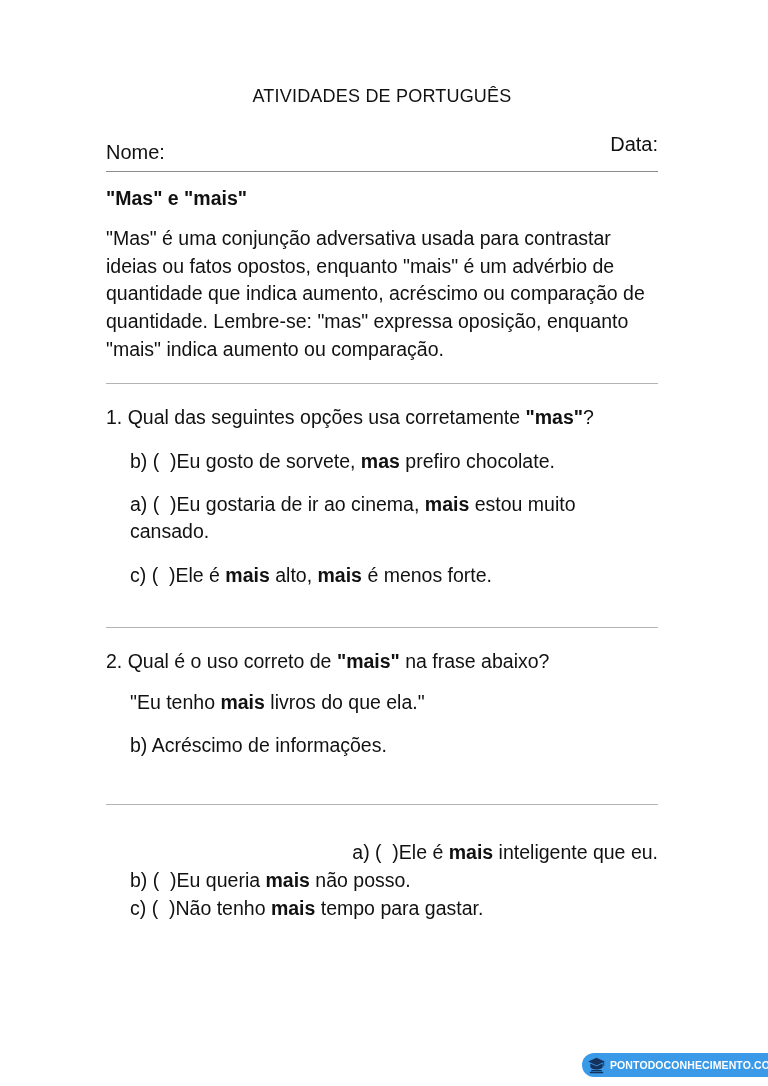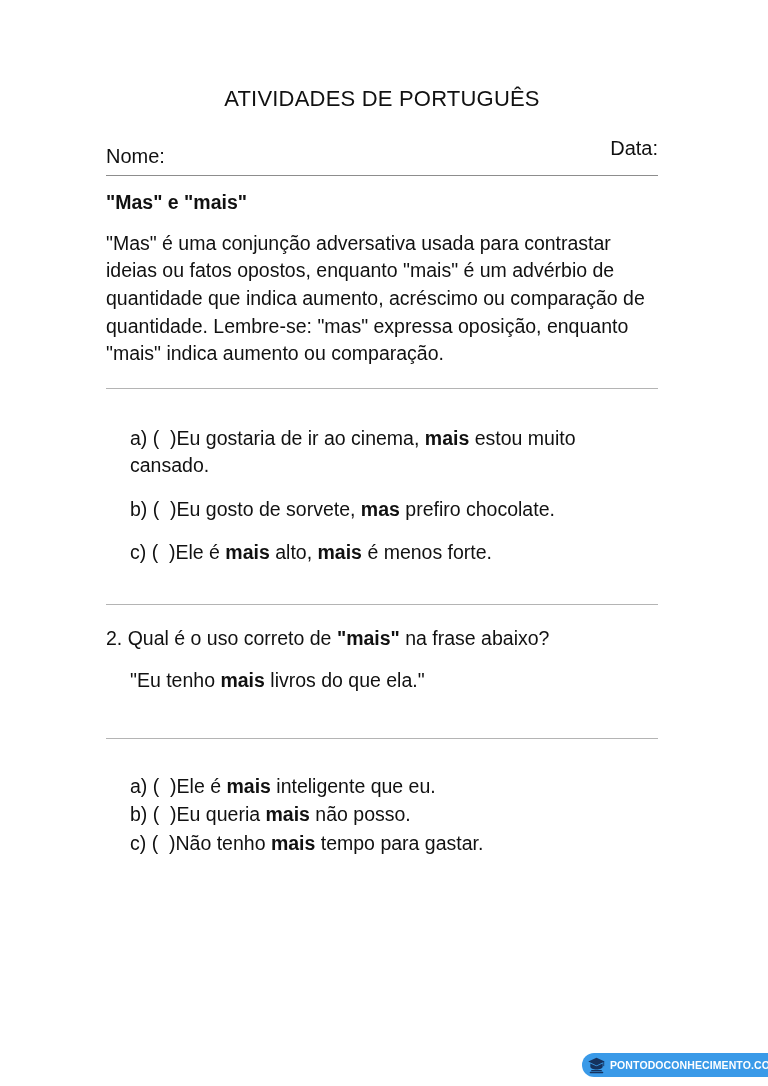--- a/index.html
+++ b/index.html
@@ -30,21 +30,21 @@
     left: 106px;
     top: 0;
     width: 552px;
   }
 
   
   .doc-title {
     margin: 0;
     padding-top: 86px;
     text-align: center;
-    font-size: 22px;
+    font-size: 18px;
     font-weight: 400;
     letter-spacing: 0.2px;
     line-height: 1.2;
     color: #111111;
   }
 
   .namedate {
     display: flex;
     margin-top: 24px;
     font-size: 20px;
@@ -109,20 +109,21 @@
     font-size: 19.5px;
     line-height: 1.4;
     margin-top: 16px;
   }
   
   .opts.tight li {
     margin-top: 1px;
   }
   .opts.tight li:first-child {
     margin-top: 14px;
+    text-align: right;
   }
 
   b, strong { font-weight: 700; }
 
   .rule-q1 { margin-top: 38px; }
   .rule-q2 { margin-top: 44px; }
 
   
   .footer-badge {
     position: absolute;
@@ -166,33 +167,35 @@
     <div class="rule-dark"></div>
 
     <div class="intro">
       <div class="intro-title">"Mas" e "mais"</div>
       <p class="intro-body">"Mas" é uma conjunção adversativa usada para contrastar ideias ou fatos opostos, enquanto "mais" é um advérbio de quantidade que indica aumento, acréscimo ou comparação de quantidade. Lembre-se: "mas" expressa oposição, enquanto "mais" indica aumento ou comparação.</p>
     </div>
 
     <div class="rule-light rule-intro"></div>
 
     <div class="qblock">
+      <p class="q-text">1. Qual das seguintes opções usa corretamente <b>"mas"</b>?</p>
       <ul class="opts">
+        <li>b) (&nbsp;&nbsp;)Eu gosto de sorvete, <b>mas</b> prefiro chocolate.</li>
         <li>a) (&nbsp;&nbsp;)Eu gostaria de ir ao cinema, <b>mais</b> estou muito cansado.</li>
-        <li>b) (&nbsp;&nbsp;)Eu gosto de sorvete, <b>mas</b> prefiro chocolate.</li>
         <li>c) (&nbsp;&nbsp;)Ele é <b>mais</b> alto, <b>mais</b> é menos forte.</li>
       </ul>
     </div>
 
     <div class="rule-light rule-q1"></div>
 
     <div class="qblock">
       <p class="q-text">2. Qual é o uso correto de <b>"mais"</b> na frase abaixo?</p>
       <p class="q-quote">"Eu tenho <b>mais</b> livros do que ela."</p>
       <ul class="opts">
+        <li>b) Acréscimo de informações.</li>
       </ul>
     </div>
 
     <div class="rule-light rule-q2"></div>
 
     <div class="qblock">
       <ul class="opts tight">
         <li>a) (&nbsp;&nbsp;)Ele é <b>mais</b> inteligente que eu.</li>
         <li>b) (&nbsp;&nbsp;)Eu queria <b>mais</b> não posso.</li>
         <li>c) (&nbsp;&nbsp;)Não tenho <b>mais</b> tempo para gastar.</li>

